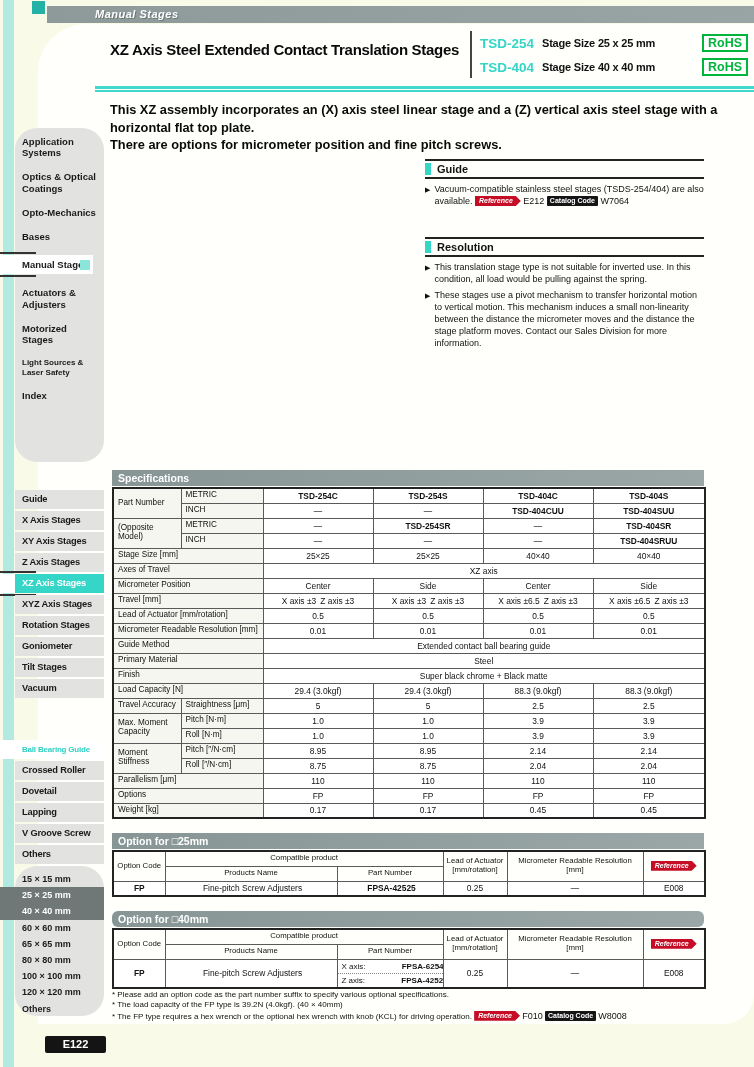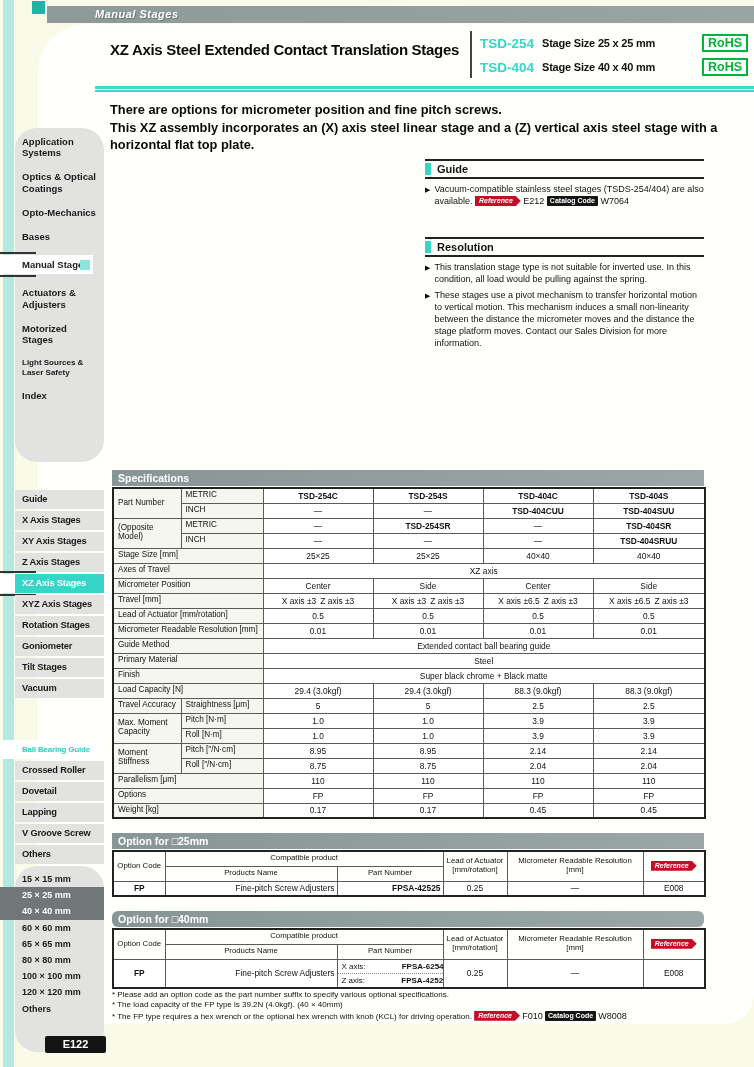--- a/index.html
+++ b/index.html
@@ -55,40 +55,40 @@
   #opt40-bar { left:112px; top:911px;border-radius:6px; }
 
   
   .ctable { position:absolute; border-collapse:collapse; table-layout:fixed; width:592px; background:#fff; border:2px solid #222; z-index:2; }
   #spec-table { left:112px; top:487px; }
   #opt25-table { left:112px; top:850px; }
   #opt40-table { left:112px; top:928px; }
   .ctable td { border:1px solid #5a5a5a; font-size:8.4px; text-align:center; padding:0 2px; height:15px; color:#111; overflow:hidden; }
   .ctable td.lab, .ctable td.sub { text-align:left; background:#f6f6f0; font-size:8.2px; padding:1px 2px 1px 4px; white-space:normal; line-height:1.08; }
   .ctable td.bold { font-weight:bold; }
-  .ctable td.left { text-align:right; padding-left:5px; }
+  .ctable td.left { text-align:center; padding-left:5px; }
   .ctable td.oh { font-size:7.8px; white-space:normal; line-height:1.15; background:#fffffb; }
   .ctable td.dash { border-left:1px dashed #888; }
   .ctable td.nopad { padding:0; }
   .pn-line { text-align:left; padding:2px 4px; font-size:8px; white-space:nowrap; }
   .pn-line .bold { font-weight:bold;margin-left:34px; }
   .pn-line-top { border-bottom:1px dotted #888; }
 
   
   #footnotes { position:absolute; left:112px; top:990px; width:606px; font-size:8px; line-height:1.3; color:#111; z-index:2; }
 
   
   .sb-group { position:absolute; left:15px; width:89px; z-index:2;border-radius:22px; }
   #sb-categories { top:128px; height:334px; background:#e2e3e0; padding:8px 0 0 7px; }
   #sb-categories .sb-item { font-size:9.5px; font-weight:bold; line-height:1.18; margin-bottom:13px; width:78px; }
   #sb-categories .sb-item.small { font-size:8px; }
   #sb-stage-types { top:490px; }
   #sb-guide-types { top:740px; }
   #sb-stage-types .sb-item, #sb-guide-types .sb-item { background:#e2e3e0; margin-bottom:2px; height:19px; line-height:19px; padding-left:7px; font-size:9.3px; font-weight:bold; white-space:nowrap; letter-spacing:-0.2px; }
-  #sb-sizes { top:866px; height:186px; background:#e2e3e0; padding:5px 0 0 7px; }
+  #sb-sizes { top:866px; height:150px; background:#e2e3e0; padding:5px 0 0 7px; }
   #sb-sizes .sb-item { height:16.2px; line-height:16.2px; font-size:9px; font-weight:bold; white-space:nowrap; }
   .sb-item { position:relative; color:#1a1a1a; cursor:default; }
   .sb-item.active { margin-left:-7px; padding:4px 0 4px 7px; background:#fff; box-shadow:-15px 0 0 #fff; }
   .sb-item.selected { background:#35d5c8 !important; color:#fff; box-shadow:-15px 0 0 #fff; }
   .sb-item.active::before, .sb-item.selected::before { content:""; position:absolute; left:-15px; top:-3px; width:36px; height:2px; background:#333; }
   .sb-item.active::after, .sb-item.selected::after { content:""; position:absolute; left:-15px; bottom:-3px; width:36px; height:2px; background:#333; }
   .sb-item.teal { background:#fff !important; color:#2fd0c3; font-size:8px !important; box-shadow:-15px 0 0 #fff; }
   .sb-item.dark { background:#6f7877; color:#fff; margin-left:-7px; padding-left:7px; box-shadow:-15px 0 0 #6f7877; }
   .mini-sq { position:absolute; right:3px; top:50%; margin-top:-5px; width:10px; height:10px; background:#8ae6db; }
 
@@ -115,22 +115,22 @@
   </div>
   <div class="model-line">
     <span class="model">TSD-404</span>
     <span class="ssize">Stage Size 40 x 40 mm</span>
     <span class="rohs">RoHS</span>
   </div>
 </div>
 <div id="rule"></div>
 
 <div id="intro">
+  <p>This XZ assembly incorporates an (X) axis steel linear stage and a (Z) vertical axis steel stage with a horizontal flat top plate.</p>
   <p>There are options for micrometer position and fine pitch screws.</p>
-  <p>This XZ assembly incorporates an (X) axis steel linear stage and a (Z) vertical axis steel stage with a horizontal flat top plate.</p>
 </div>
 
 <div class="info-box" id="guide-box">
   <div class="info-head">
     <span class="teal-bar-sq"></span>
     <span class="info-title">Guide</span>
   </div>
   <div class="bullets">
     <div class="bullet">
       <span class="tri">▶</span>

